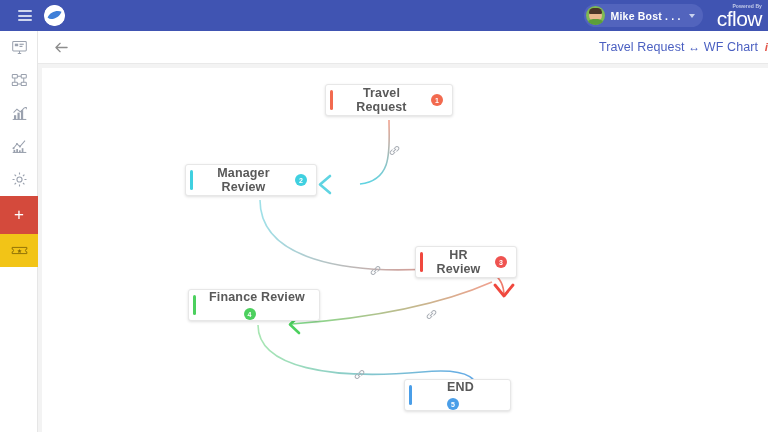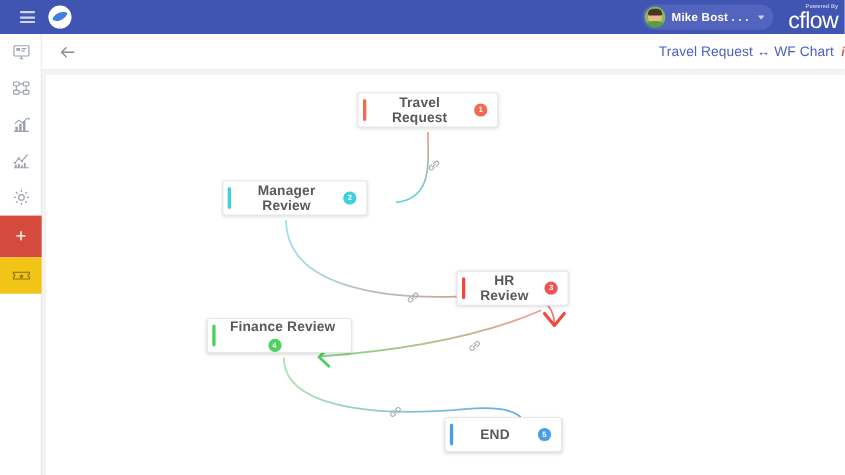--- a/index.html
+++ b/index.html
@@ -304,36 +304,36 @@
           <path d="M9.4 7.8l1.5-1.5a2 2 0 10-2.8-2.8L6.6 5"></path>
         </g>
       </svg>
 
       <div id="node-layer">
           <div class="node" style="left: 283px; top: 16px; width: 128px; height: 32px;">
             <div class="accent" style="background: rgb(242, 106, 79);"></div>
             <div class="label">Travel Request</div>
             <div class="badge" style="background: rgb(242, 106, 79);">1</div>
           </div>
-          <div class="node" style="left: 160px; top: 96px; width: 132px; height: 32px;">
+          <div class="node" style="left: 143px; top: 96px; width: 132px; height: 32px;">
             <div class="accent" style="background: rgb(63, 208, 224);"></div>
             <div class="label">Manager Review</div>
             <div class="badge" style="background: rgb(63, 208, 224);">2</div>
           </div>
           <div class="node" style="left: 373px; top: 178px; width: 102px; height: 32px;">
             <div class="accent" style="background: rgb(240, 72, 62);"></div>
             <div class="label">HR Review</div>
             <div class="badge" style="background: rgb(239, 83, 80);">3</div>
           </div>
           <div class="node" style="left: 146px; top: 221px; width: 132px; height: 32px; flex-direction: column;">
             <div class="accent" style="background: rgb(76, 208, 94);"></div>
             <div class="label">Finance Review</div>
             <div class="badge" style="background: rgb(76, 208, 94);">4</div>
           </div>
-          <div class="node" style="left: 362px; top: 311px; width: 107px; height: 32px;">
+          <div class="node" style="left: 362px; top: 311px; width: 107px; height: 32px; flex-direction: column;">
             <div class="accent" style="background: rgb(74, 158, 232);"></div>
             <div class="label">END</div>
             <div class="badge" style="background: rgb(74, 158, 232);">5</div>
           </div>
         </div>
     </div>
   </div>
 </div>
 
 </body></html>

